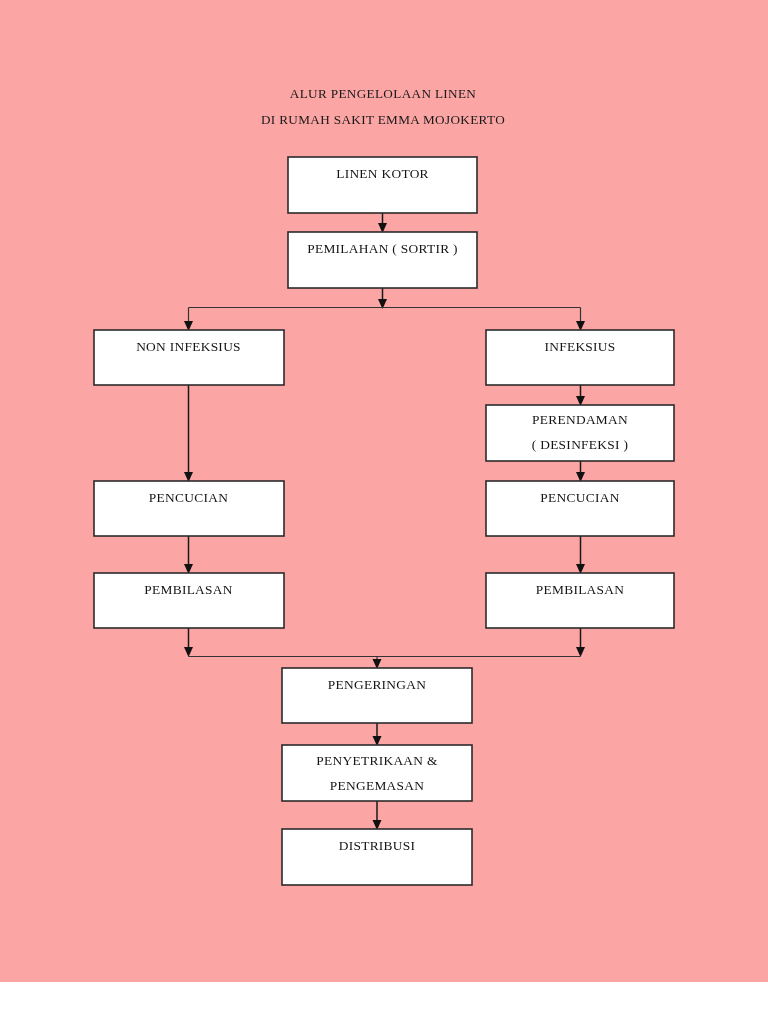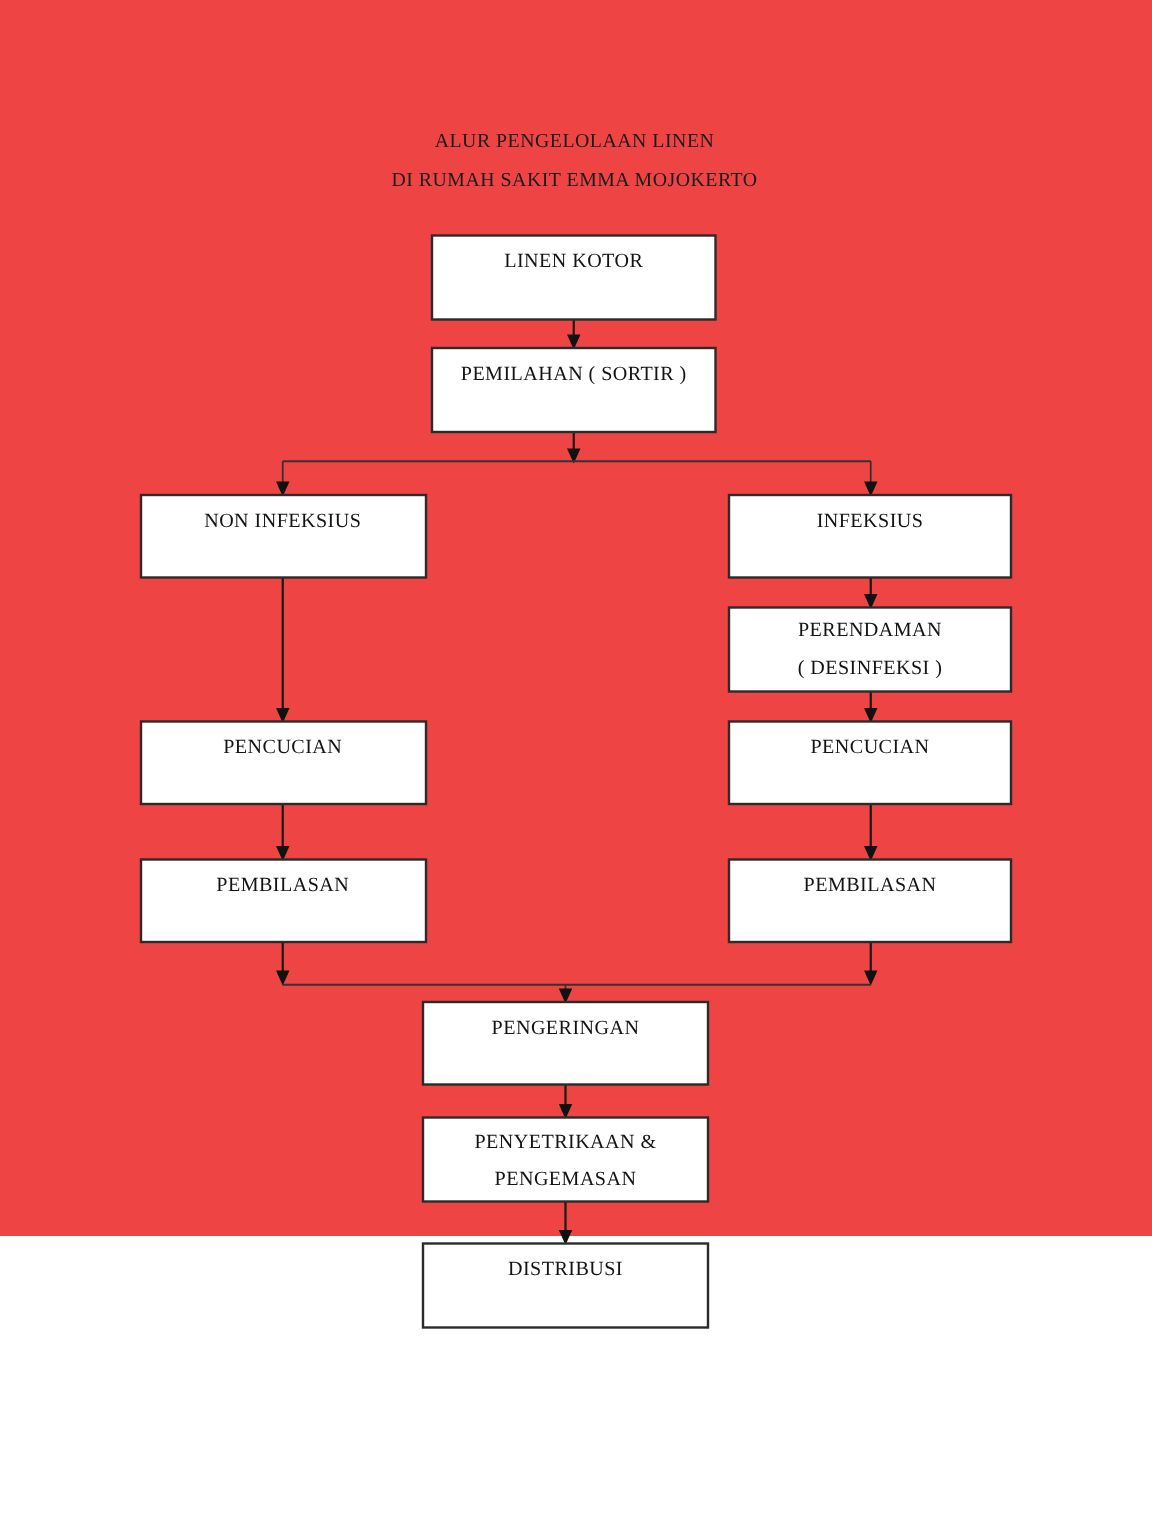--- a/index.html
+++ b/index.html
@@ -12,22 +12,22 @@
     width: 768px;
     height: 1024px;
     font-family: "Liberation Serif", "DejaVu Serif", serif;
     color: #000000;
     position: relative;
     overflow: hidden;
   }
   #page {
     position: relative;
     width: 768px;
-    height: 824px;
-    background: #ef4444;
+    height: 982px;
+    background: #fca5a5;
   }
   #flow-svg {
     position: absolute;
     left: 0;
     top: 0;
     width: 768px;
     height: 1024px;
   }
   .title-line {
     font-family: "Liberation Serif", "DejaVu Serif", serif;

